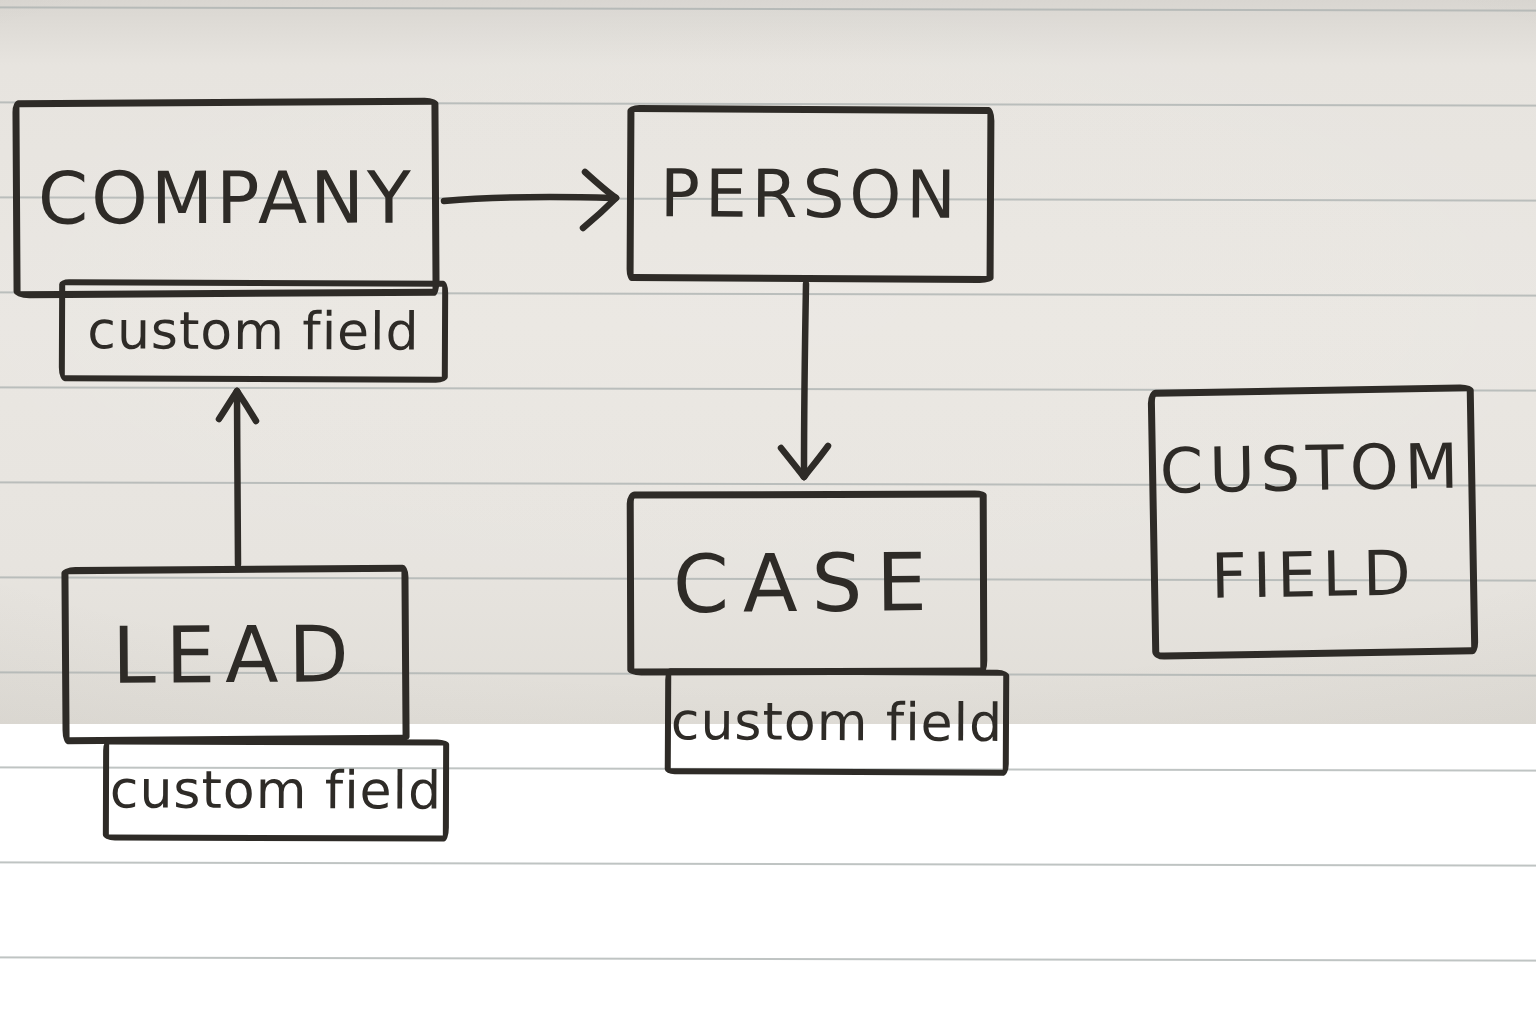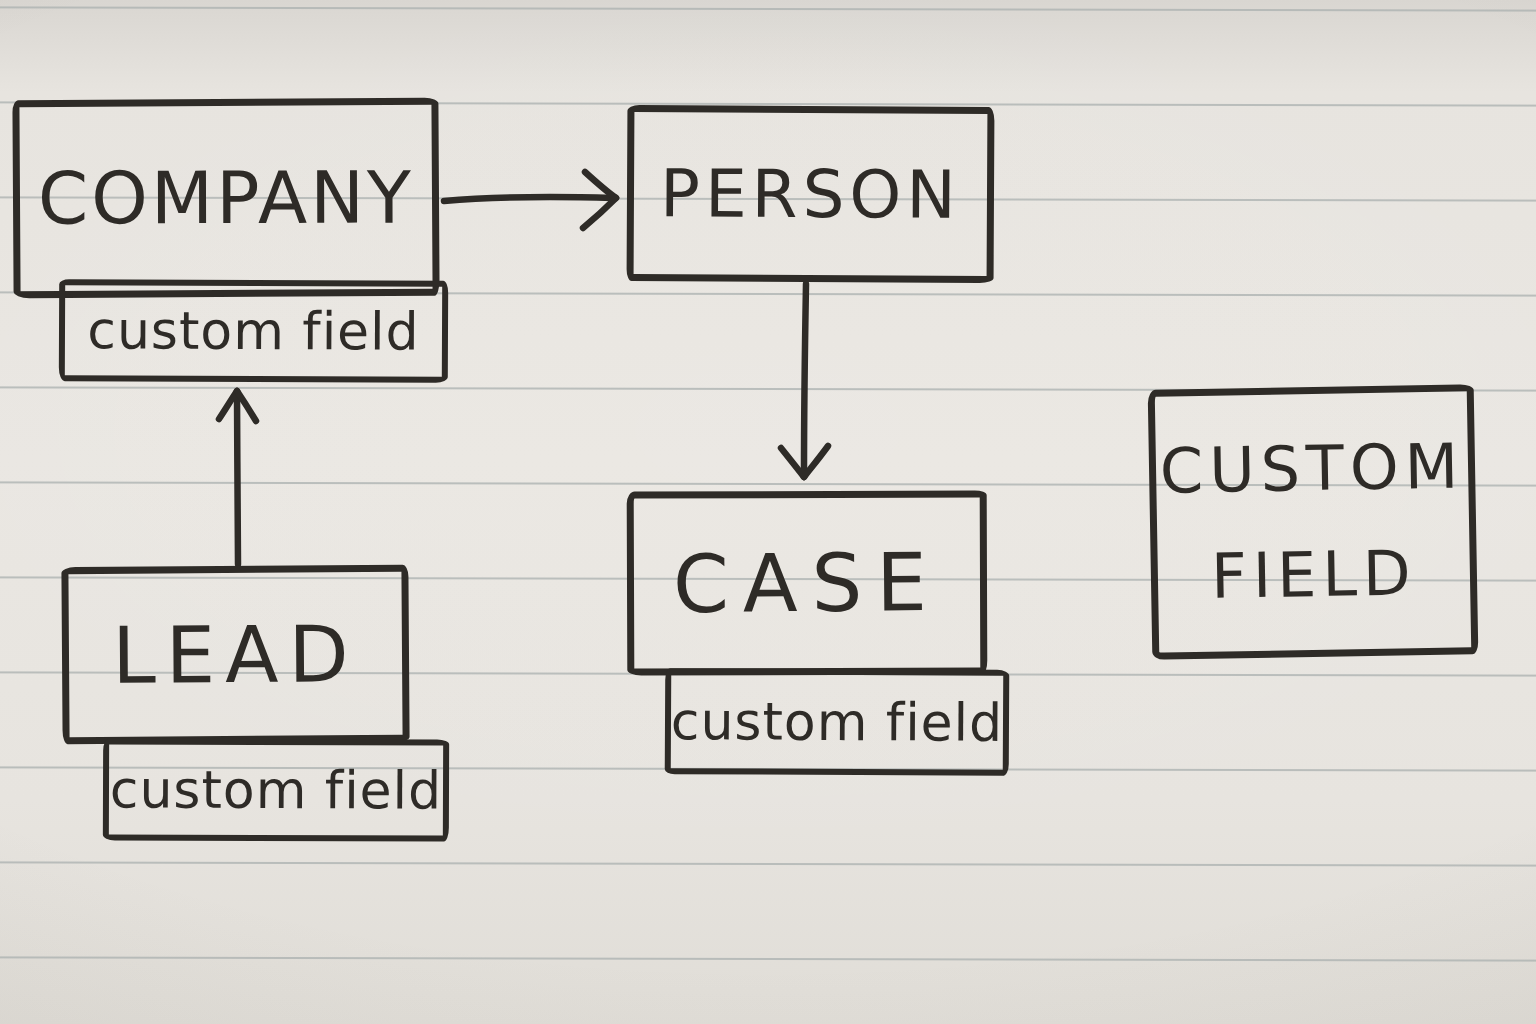--- a/index.html
+++ b/index.html
@@ -1,21 +1,21 @@
 <!DOCTYPE html>
 <html><head>
 <meta charset="utf-8">
 <style>
   html,body{margin:0;padding:0;}
   body{
     width:1536px;height:1024px;overflow:hidden;
     font-family:"DejaVu Sans", sans-serif;
   }
   #stage{
-    position:relative;width:1536px;height:1024px;
+    position:relative;width:1536px;height:724px;
     background:
       radial-gradient(130% 95% at 50% 42%, rgba(255,255,255,0.06) 0%, rgba(255,255,255,0.0) 55%, rgba(60,55,45,0.10) 100%),
       linear-gradient(180deg,#d9d6d1 0%, #e7e4df 9%, #eae7e2 45%, #e7e4df 78%, #e0ddd7 100%);
   }
   
   .ruled{
     position:absolute;left:-20px;top:0;width:1580px;height:1024px;
     background-image:repeating-linear-gradient(180deg,
       var(--line-c) 0px, var(--line-c) 2.4px, rgba(0,0,0,0) 2.4px, rgba(0,0,0,0) 95px);
     background-position:0 8px;

